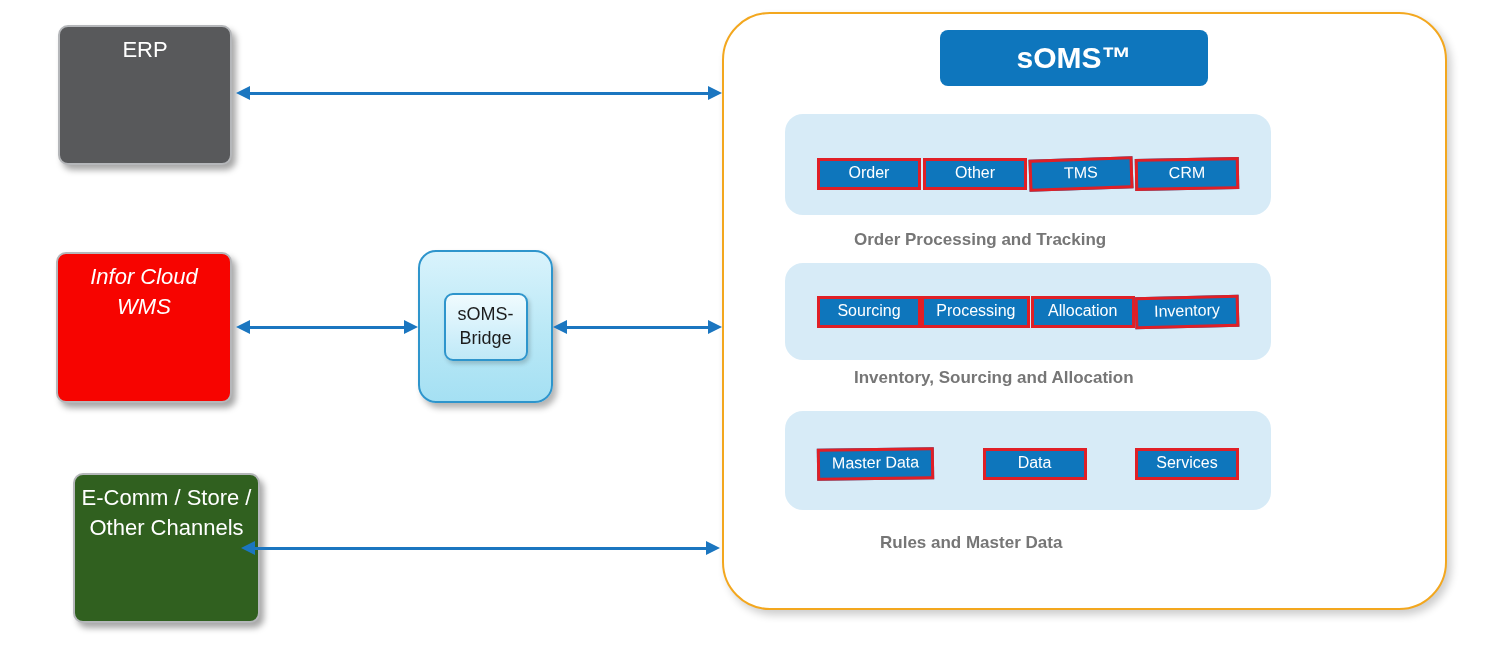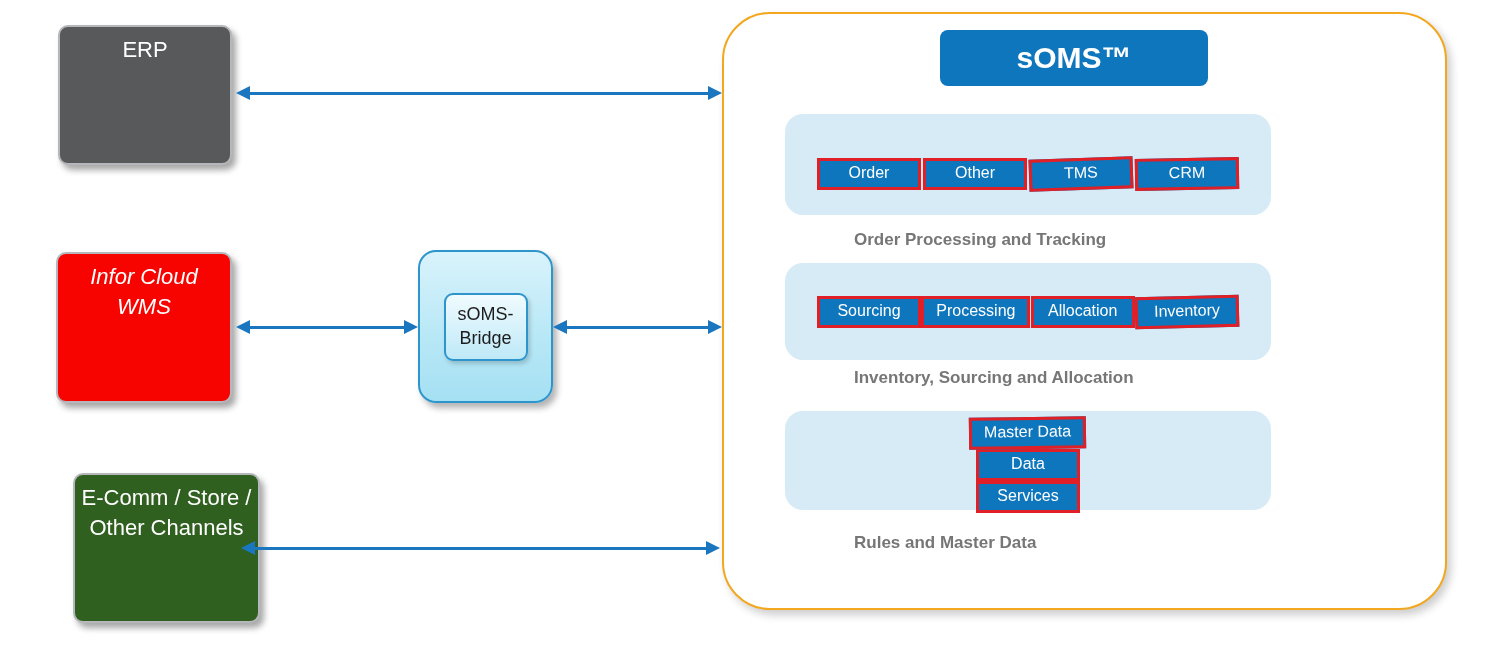--- a/index.html
+++ b/index.html
@@ -62,21 +62,21 @@
     display: flex; align-items: center; justify-content: center;
   }
   .panel {
     position: absolute; left: 61px; width: 486px;
     background: #d7ebf7; border-radius: 18px;
     display: flex; align-items: center; justify-content: space-between;
     padding: 0 32px;
   }
   .panel.p1 { top: 100px; height: 101px; padding-top: 18px; }
   .panel.p2 { top: 249px; height: 97px;  padding-top: 0;  }
-  .panel.p3 { top: 397px; height: 99px;  padding-top: 6px; flex-direction: column;  }
+  .panel.p3 { top: 397px; height: 99px;  padding-top: 6px;  }
   .chip {
     background: #0e76bc;
     border: 3px solid #e01f26;
     color: #ffffff;
     font-size: 16px;
     min-width: 104px;
     text-align: center;
     padding: 3px 12px 5px 12px;
     white-space: nowrap;
   }
@@ -84,21 +84,21 @@
   .panel.p1 .chip:nth-child(4) { transform: rotate(-1deg); }
   .panel.p2 .chip:nth-child(4) { transform: rotate(-1.5deg); }
   .panel.p3 .chip:nth-child(1) { transform: rotate(-0.8deg); }
   .panel.p3 .chip:nth-child(4) { transform: rotate(-1.5deg); }
   .caption {
     position: absolute; left: 130px;
     color: #767676; font-size: 17px; font-weight: bold;
   }
   .caption.c1 { top: 216px; }
   .caption.c2 { top: 354px; }
-  .caption.c3 { top: 519px; }
+  .caption.c3 { top: 519px; margin-left: 26px; }
 
   
   .arrow { position: absolute; height: 14px; }
   .arrow .line {
     position: absolute; left: 9px; right: 9px; top: 5.5px; height: 3px;
     background: #1b76c0;
   }
   .arrow::before, .arrow::after {
     content: ""; position: absolute; top: 0;
     border-top: 7px solid transparent; border-bottom: 7px solid transparent;

